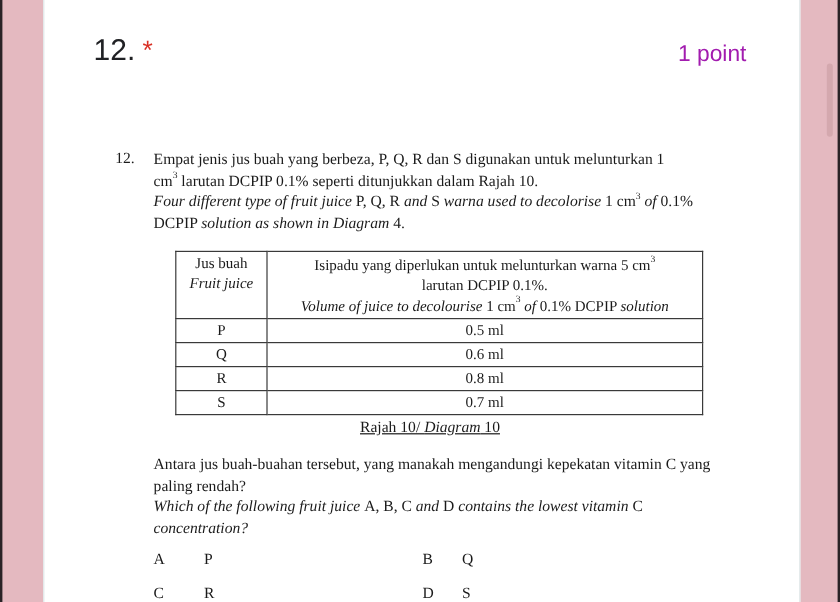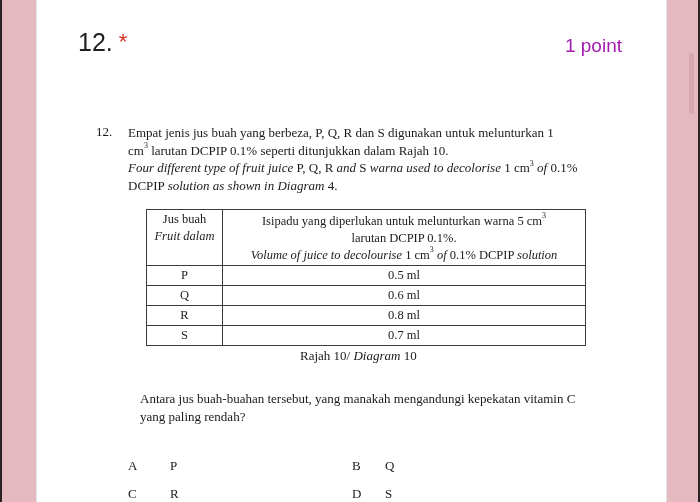--- a/index.html
+++ b/index.html
@@ -42,23 +42,23 @@
   table.data {
     position: absolute; left: 146px; top: 209px; width: 440px;
     border-collapse: collapse; font-size: 12.5px;
   }
   table.data td, table.data th {
     border: 1px solid #3a3a3a; text-align: center; padding: 0; font-weight: normal;
   }
   table.data th.c1 { width: 75px; vertical-align: top; height: 54px; line-height: 17px; padding-top: 1px; }
   table.data th.c2 { line-height: 17px; padding-top: 1px; }
   table.data td { height: 19px; line-height: 19px; }
-  .caption { position: absolute; left: 300px; top: 348px; font-size: 13px; }
+  .caption { position: absolute; left: 300px; top: 348px; font-size: 13px; text-decoration: underline; }
   .question { position: absolute; left: 128px; top: 378px; width: 480px; line-height: 17.5px; }
-  .question p { margin: 12px; }
+  .question p { margin: 0; }
   .opt { position: absolute; font-size: 13px; }
 </style>
 </head>
 <body>
 
 <div class="edge-left"></div>
 <div class="edge-right"></div>
 
 <div class="card"></div>
 <div class="scrollbar-thumb"></div>
@@ -81,21 +81,21 @@
       <span class="it">Four different type of fruit juice </span><span>P, Q, R </span><span class="it">and </span><span>S </span><span class="it">warna used to decolorise </span><span>1 cm</span><sup>3</sup><span class="it"> of </span><span>0.1%</span><br>
       <span>DCPIP </span><span class="it">solution as shown in Diagram </span><span>4.</span>
     </p>
   </div>
 
   <table class="data">
     <tbody>
         <tr>
       <th class="c1">
         <span>Jus buah</span><br>
-        <span class="it">Fruit dalam</span>
+        <span class="it">Fruit juice</span>
       </th>
       <th class="c2">
         <span>Isipadu yang diperlukan untuk melunturkan warna 5 cm</span><sup>3</sup><br>
         <span>larutan DCPIP 0.1%.</span><br>
         <span class="it">Volume of juice to decolourise </span><span>1 cm</span><sup>3</sup><span class="it"> of </span><span>0.1% DCPIP </span><span class="it">solution</span>
       </th>
     </tr>
     <tr>
       <td>P</td>
       <td>0.5 ml</td>
@@ -114,20 +114,24 @@
     </tr>
   </tbody>
     </table>
 
   <div class="caption">
     <span>Rajah 10/ </span><span class="it">Diagram</span><span> 10</span>
   </div>
 
   <div class="question">
     <p>Antara jus buah-buahan tersebut, yang manakah mengandungi kepekatan vitamin C yang paling rendah?</p>
+    <p>
+      <span class="it">Which of the following fruit juice </span><span>A, B, C </span><span class="it">and </span><span>D </span><span class="it">contains the lowest vitamin </span><span>C</span><br>
+      <span class="it">concentration?</span>
+    </p>
   </div>
 
   <div class="opt" style="left:128px; top:458px;">A</div>
   <div class="opt" style="left:170px; top:458px;">P</div>
   <div class="opt" style="left:352px; top:458px;">B</div>
   <div class="opt" style="left:385px; top:458px;">Q</div>
   <div class="opt" style="left:128px; top:486px;">C</div>
   <div class="opt" style="left:170px; top:486px;">R</div>
   <div class="opt" style="left:352px; top:486px;">D</div>
   <div class="opt" style="left:385px; top:486px;">S</div>

